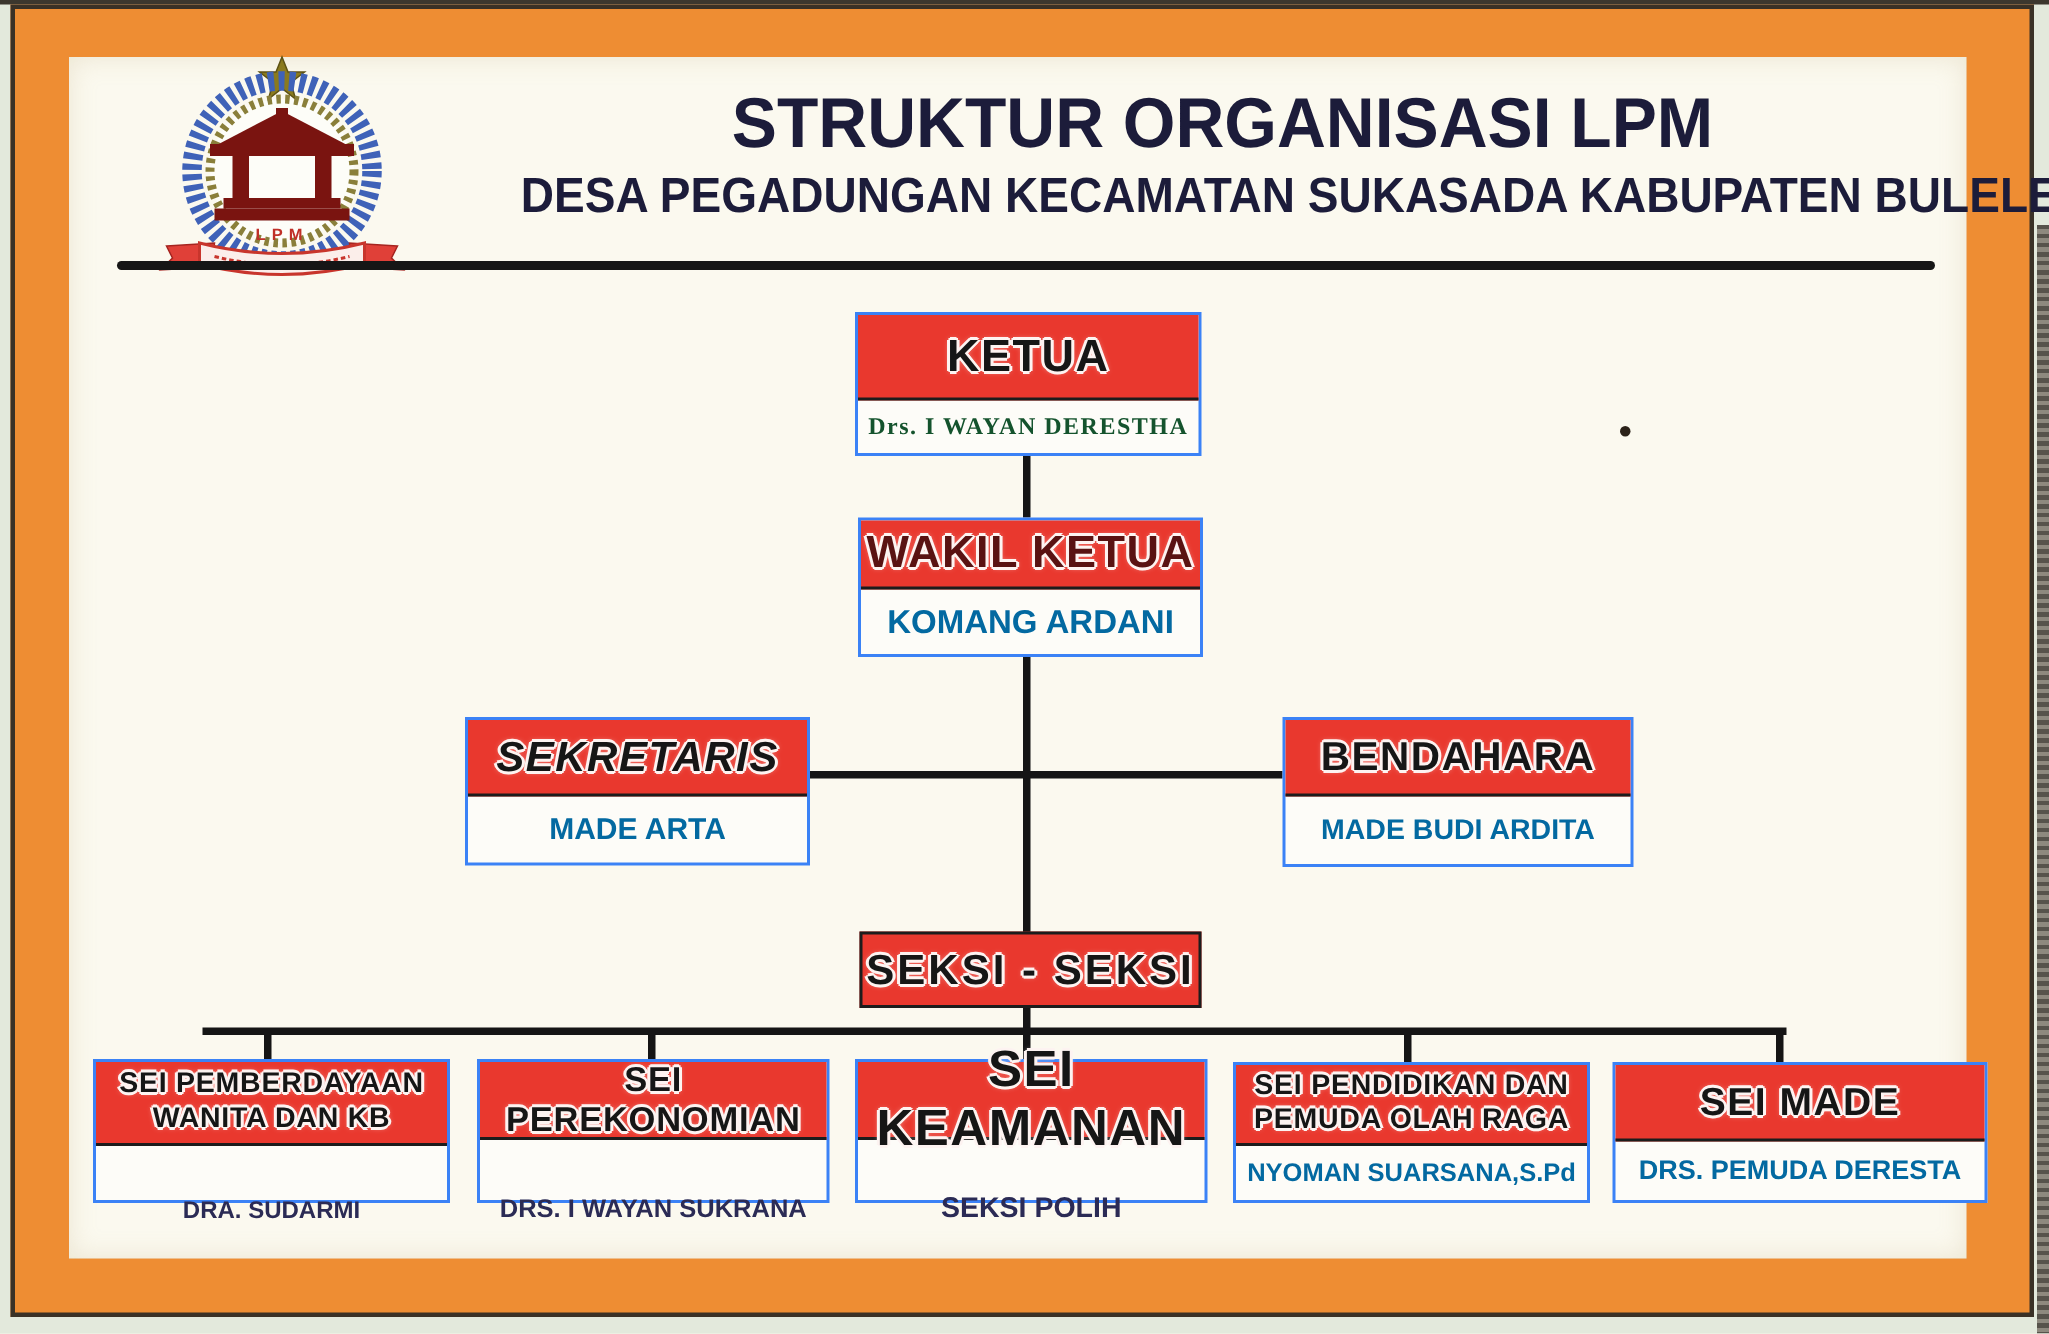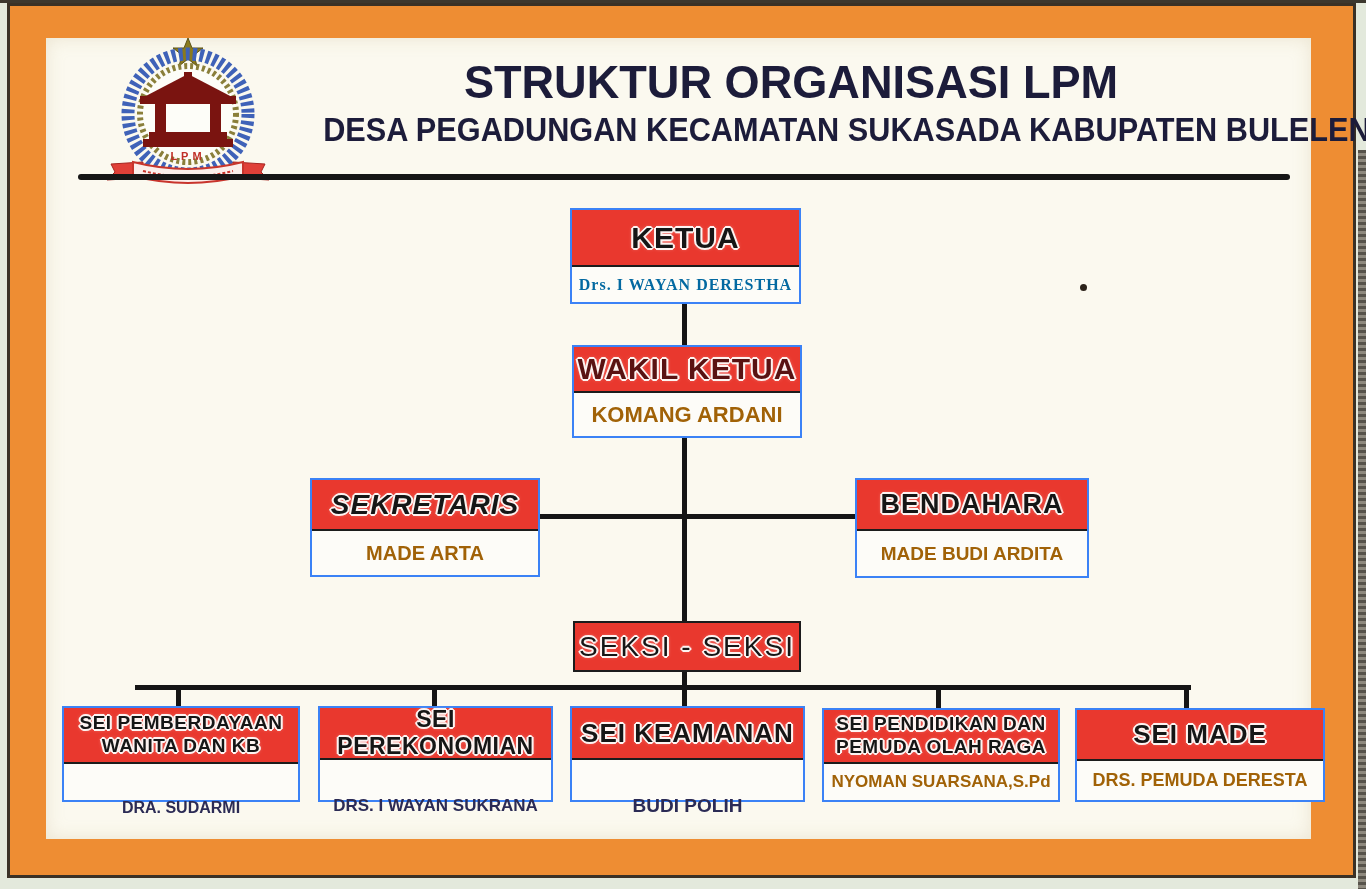--- a/index.html
+++ b/index.html
@@ -25,21 +25,21 @@
   }
   .mat {
     position:absolute; left:36px; top:32px; right:42px; bottom:36px;
     background:#fbf9ef;
     box-shadow: inset 0 0 18px rgba(190,170,120,.25);
   }
 
   .board { position:absolute; inset:0; }
 
   
-  .title-wrap { position:absolute; left:288px; top:56px; width:1006px; text-align:center; color:#1c1c3a; }
+  .title-wrap { position:absolute; left:312px; top:56px; width:1006px; text-align:center; color:#1c1c3a; }
   .title-line1 {
     font-size:47px; font-weight:bold; letter-spacing:0px; line-height:1.1;
     transform:scaleX(0.96); transform-origin:center;
   }
   .title-line2 {
     font-size:33px; font-weight:bold; line-height:1.15; margin-top:3px; white-space:nowrap;
     transform:scaleX(0.93); transform-origin:center;
   }
   .title-rule { position:absolute; left:78px; top:174px; width:1212px; height:6px; background:#161616; border-radius:3px; }
 
@@ -51,29 +51,29 @@
     background:#e9382e; border-bottom:2px solid #1c1c1c;
     display:flex; align-items:center; justify-content:center; text-align:center;
     font-weight:bold; color:#161616; letter-spacing:1px;
     text-shadow:-1px -1px 0 #fdf3f1, 1px -1px 0 #fdf3f1, -1px 1px 0 #fdf3f1,
                  1px 1px 0 #fdf3f1, 0 -2px 0 #fdf3f1, 0 2px 0 #fdf3f1,
                 -2px 0 0 #fdf3f1, 2px 0 0 #fdf3f1, 0 0 4px rgba(255,255,255,.7);
   }
   .node-title.maroon { color:#5a1212; }
   .node-name {
     display:flex; align-items:center; justify-content:center; text-align:center;
-    font-weight:bold; color:#a16207;
+    font-weight:bold; color:#0369a1;
   }
   .name-navy { color:#2b2b55;margin-top:26px; }
-  .name-serif { font-family:"Liberation Serif", serif; color:#0369a1; letter-spacing:1px; }
+  .name-serif { font-family:"Liberation Serif", serif; color:#14532d; letter-spacing:1px; }
 
   .node-solid {
     position:absolute; border:2px solid #1c1c1c; background:#e9382e; box-sizing:border-box;
     display:flex; align-items:center; justify-content:center;
-    font-weight:normal; color:#161616; letter-spacing:2px;
+    font-weight:bold; color:#161616; letter-spacing:2px;
     text-shadow:-1px -1px 0 #fdf3f1, 1px -1px 0 #fdf3f1, -1px 1px 0 #fdf3f1,
                  1px 1px 0 #fdf3f1, 0 -2px 0 #fdf3f1, 0 2px 0 #fdf3f1,
                 -2px 0 0 #fdf3f1, 2px 0 0 #fdf3f1, 0 0 4px rgba(255,255,255,.7);
   }
 
   .conn { position:absolute; background:#151515; }
 </style>
 </head>
 <body>
 
@@ -154,22 +154,22 @@
       <div class="node-title" style="height:54px; font-size:19px; line-height:1.2; padding:0 4px; letter-spacing:0.5px;">SEI PEMBERDAYAAN WANITA DAN KB</div>
       <div class="node-name name-navy" style="height:36px; font-size:16px;">DRA. SUDARMI</div>
     </div>
 
     <div class="node" style="left:318px; top:706px; width:235px; height:96px;">
       <div class="node-title" style="height:50px; font-size:23px; letter-spacing:0.5px;">SEI PEREKONOMIAN</div>
       <div class="node-name name-navy" style="height:40px; font-size:17px;">DRS. I WAYAN SUKRANA</div>
     </div>
 
     <div class="node" style="left:570px; top:706px; width:235px; height:96px;">
-      <div class="node-title" style="height:50px; font-size:26px;">SEI KEAMANAN</div>
-      <div class="node-name name-navy" style="height:40px; font-size:19px;">BUDI POLIH</div>
+      <div class="node-title" style="height:50px; font-size:34px;">SEI KEAMANAN</div>
+      <div class="node-name name-navy" style="height:40px; font-size:19px;">SEKSI POLIH</div>
     </div>
 
     <div class="node" style="left:822px; top:708px; width:238px; height:94px;">
       <div class="node-title" style="height:52px; font-size:19px; line-height:1.2; padding:0 4px; letter-spacing:0.5px;">SEI PENDIDIKAN DAN PEMUDA OLAH RAGA</div>
       <div class="node-name" style="height:36px; font-size:17px;">NYOMAN SUARSANA,S.Pd</div>
     </div>
 
     <div class="node" style="left:1075px; top:708px; width:250px; height:94px;">
       <div class="node-title" style="height:49px; font-size:26px;">SEI MADE</div>
       <div class="node-name" style="height:39px; font-size:18px;">DRS. PEMUDA DERESTA</div>

